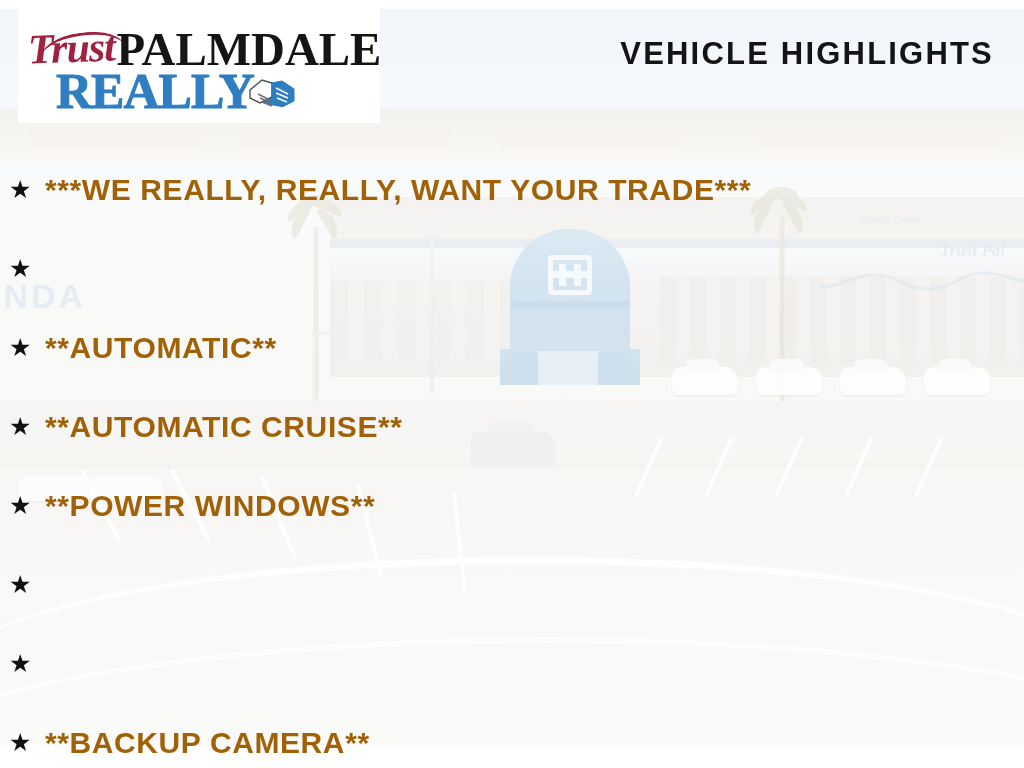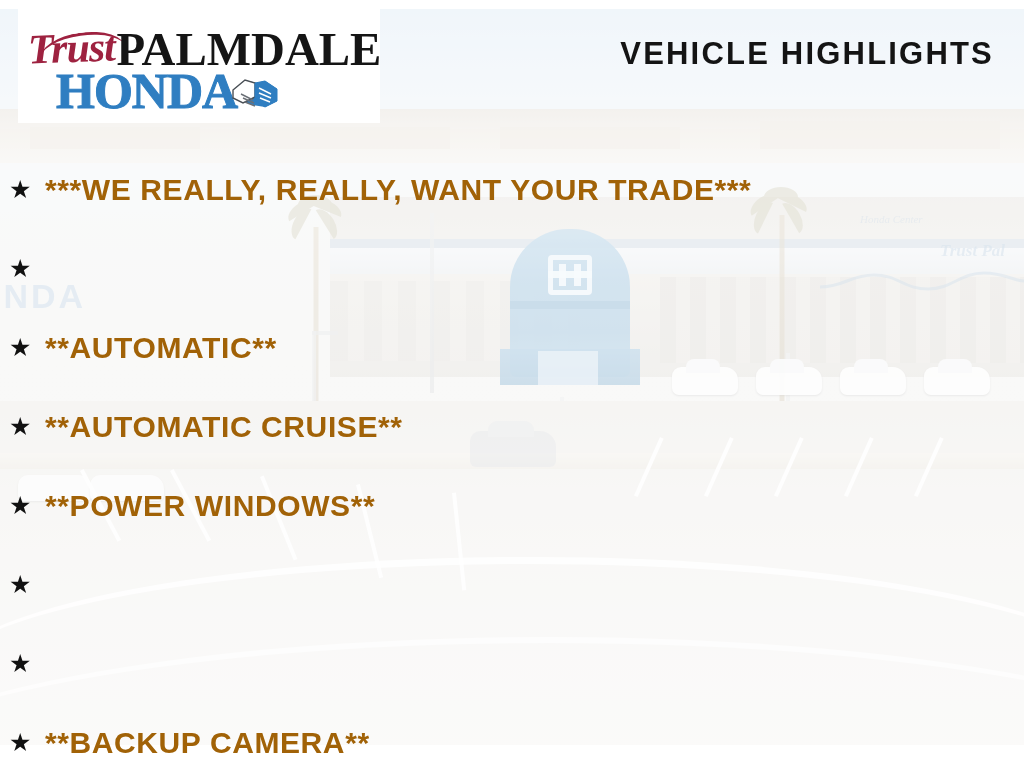--- a/index.html
+++ b/index.html
@@ -407,21 +407,21 @@
 
   <div class="band-top"></div>
   <div class="band-bottom"></div>
 
   <div class="logo-box">
     <div class="logo-row1">
       <span class="logo-trust">Trust</span>
       <span class="logo-palmdale">PALMDALE</span>
     </div>
     <div class="logo-row2">
-      <span class="logo-honda">HONDA</span>
+      <span class="logo-honda">REALLY</span>
       <svg class="handshake" width="58" height="40" viewBox="0 0 58 40">
         <path d="M2 16 L14 6 L26 9 L34 7 L46 15 L46 27 L34 33 L22 31 L10 27 Z" fill="#2f7ec1"></path>
         <path d="M2 16 L14 6 L24 9 L24 23 L12 29 L2 24 Z" fill="#ffffff" stroke="#4a4f55" stroke-width="1.4"></path>
         <path d="M24 9 L34 7 L46 15 L46 27 L34 33 L24 27 Z" fill="#2f7ec1" stroke="#2f7ec1" stroke-width="1"></path>
         <path d="M10 20 L22 26 M12 24 L23 29 M14 28 L24 32" stroke="#6b7077" stroke-width="1.4" fill="none"></path>
         <path d="M28 14 L40 20 M28 19 L40 24 M29 24 L39 28" stroke="#ffffff" stroke-width="1.4" fill="none"></path>
       </svg>
     </div>
   </div>
 

